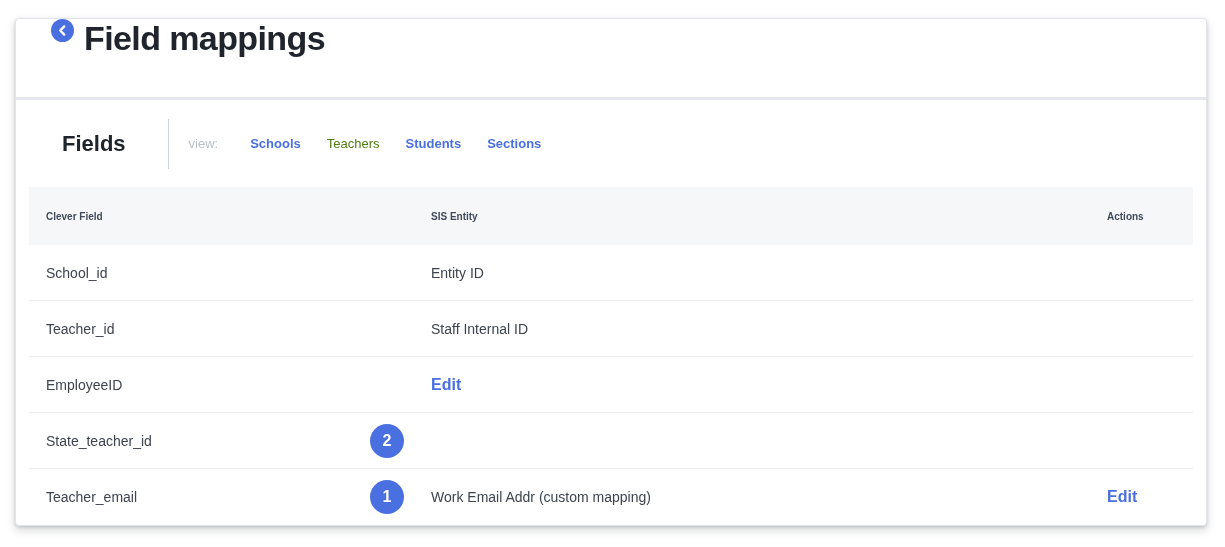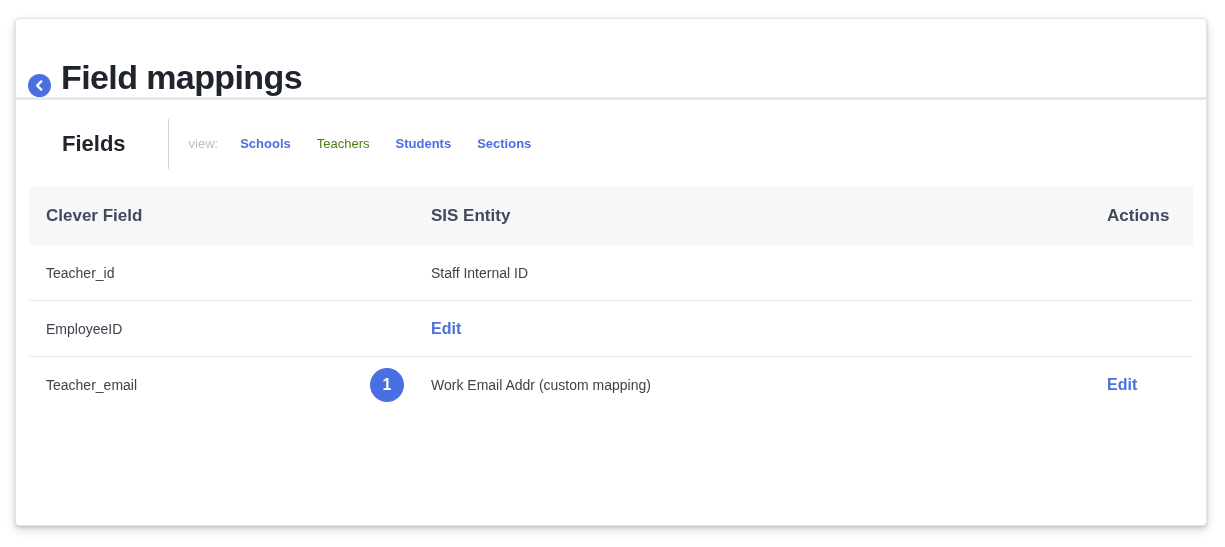--- a/index.html
+++ b/index.html
@@ -20,23 +20,23 @@
     background: #ffffff;
     border: 1px solid #e2e4e9;
     border-radius: 4px;
     box-shadow: 0 1px 3px rgba(60,64,70,.18), 0 4px 8px rgba(60,64,70,.22);
     overflow: hidden;
   }
 
   
   .title-bar {
     display: flex;
-    align-items: flex-end;
+    align-items: flex-start;
     height: 78px;
-    padding-left: 12px;
+    padding-left: 35px;
   }
   .back-btn {
     width: 23px;
     height: 23px;
     border-radius: 50%;
     background: var(--accent);
     display: flex;
     align-items: center;
     justify-content: center;
     flex: 0 0 auto;
@@ -69,21 +69,21 @@
     width: 1px;
     height: 50px;
     background: #cfd5dd;
     margin-left: 26px;
     margin-right: 20px;
     flex: 0 0 auto;
   }
   .view-label {
     font-size: 13px;
     color: #b9c0ca;
-    margin-right: 22px;
+    margin-right: 32px;
   }
   .tabs { display: flex; gap: 26px; align-items: center; text-align: right; }
   .tab {
     font-size: 13px;
     font-weight: 700;
     color: var(--accent);
     text-decoration: none;
     cursor: pointer;
   }
   .tab.inactive {
@@ -94,21 +94,21 @@
 
   
   .table { margin: 0 13px; }
   .thead {
     display: grid;
     grid-template-columns: 385px 676px 1fr;
     align-items: center;
     height: 58px;
     padding-left: 17px;
     background: #f6f7f9;
-    font-size: 17px;
+    font-size: 10px;
     font-weight: 700;
     color: #3f4a5a;
   }
   .trow {
     display: grid;
     grid-template-columns: 385px 676px 1fr;
     align-items: center;
     height: 56px;
     padding-left: 17px;
     border-bottom: 1px solid #eaecef;
@@ -172,20 +172,30 @@
 </nav>
   </div>
 
   <div class="table">
     <div class="thead">
       <span>Clever Field</span>
       <span>SIS Entity</span>
       <span>Actions</span>
     </div>
     <div id="table-body">
+  <div class="trow">
+    <span class="cell-clever">School_id</span>
+    <span class="cell-sis">
+      
+      <span>Entity ID</span>
+    </span>
+    <span class="cell-actions">
+      
+    </span>
+  </div>
 
   <div class="trow">
     <span class="cell-clever">Teacher_id</span>
     <span class="cell-sis">
       
       <span>Staff Internal ID</span>
     </span>
     <span class="cell-actions">
       
     </span>
@@ -194,20 +204,30 @@
   <div class="trow">
     <span class="cell-sis">
       
       <span>EmployeeID</span>
     </span>
     <span class="cell-actions">
       <a class="edit-link">Edit</a>
     </span>
   </div>
 
+  <div class="trow">
+    <span class="cell-clever">State_teacher_id</span>
+    <span class="cell-sis">
+      <span class="badge">2</span>
+      <span></span>
+    </span>
+    <span class="cell-actions">
+      
+    </span>
+  </div>
 
   <div class="trow">
     <span class="cell-clever">Teacher_email</span>
     <span class="cell-sis">
       <span class="badge">1</span>
       <span>Work Email Addr (custom mapping)</span>
     </span>
     <span class="cell-actions">
       <a class="edit-link">Edit</a>
     </span>

